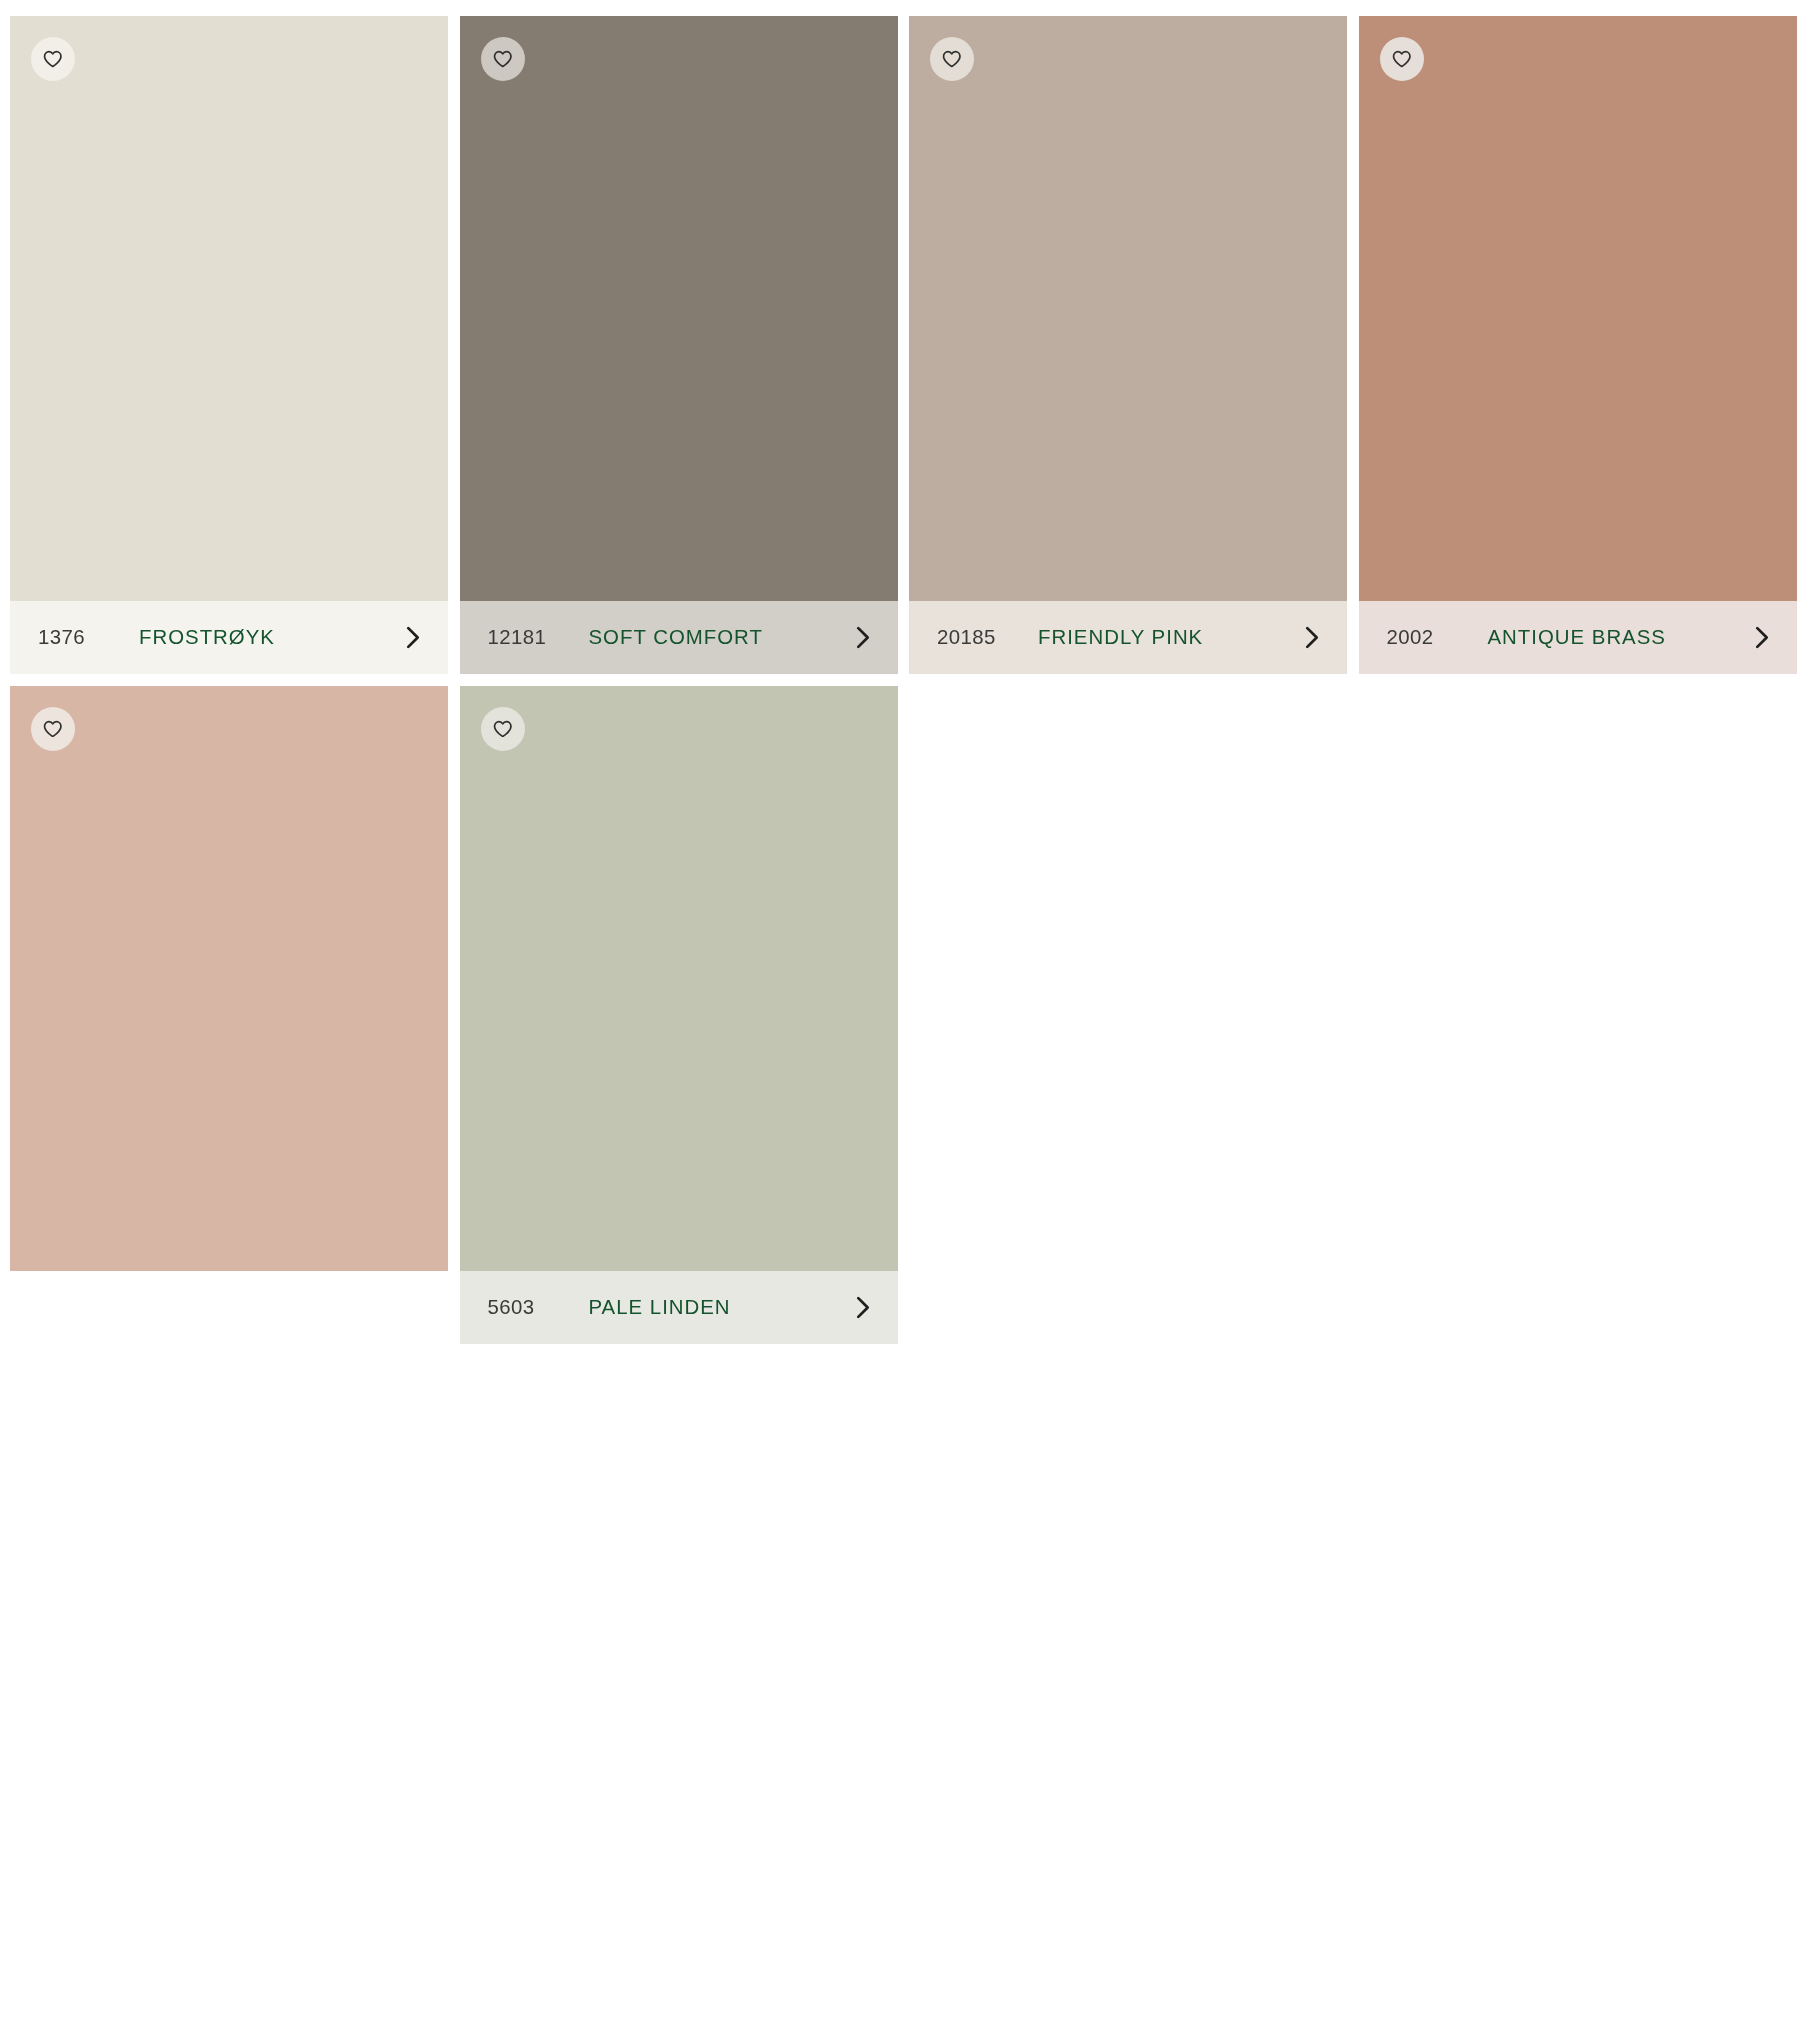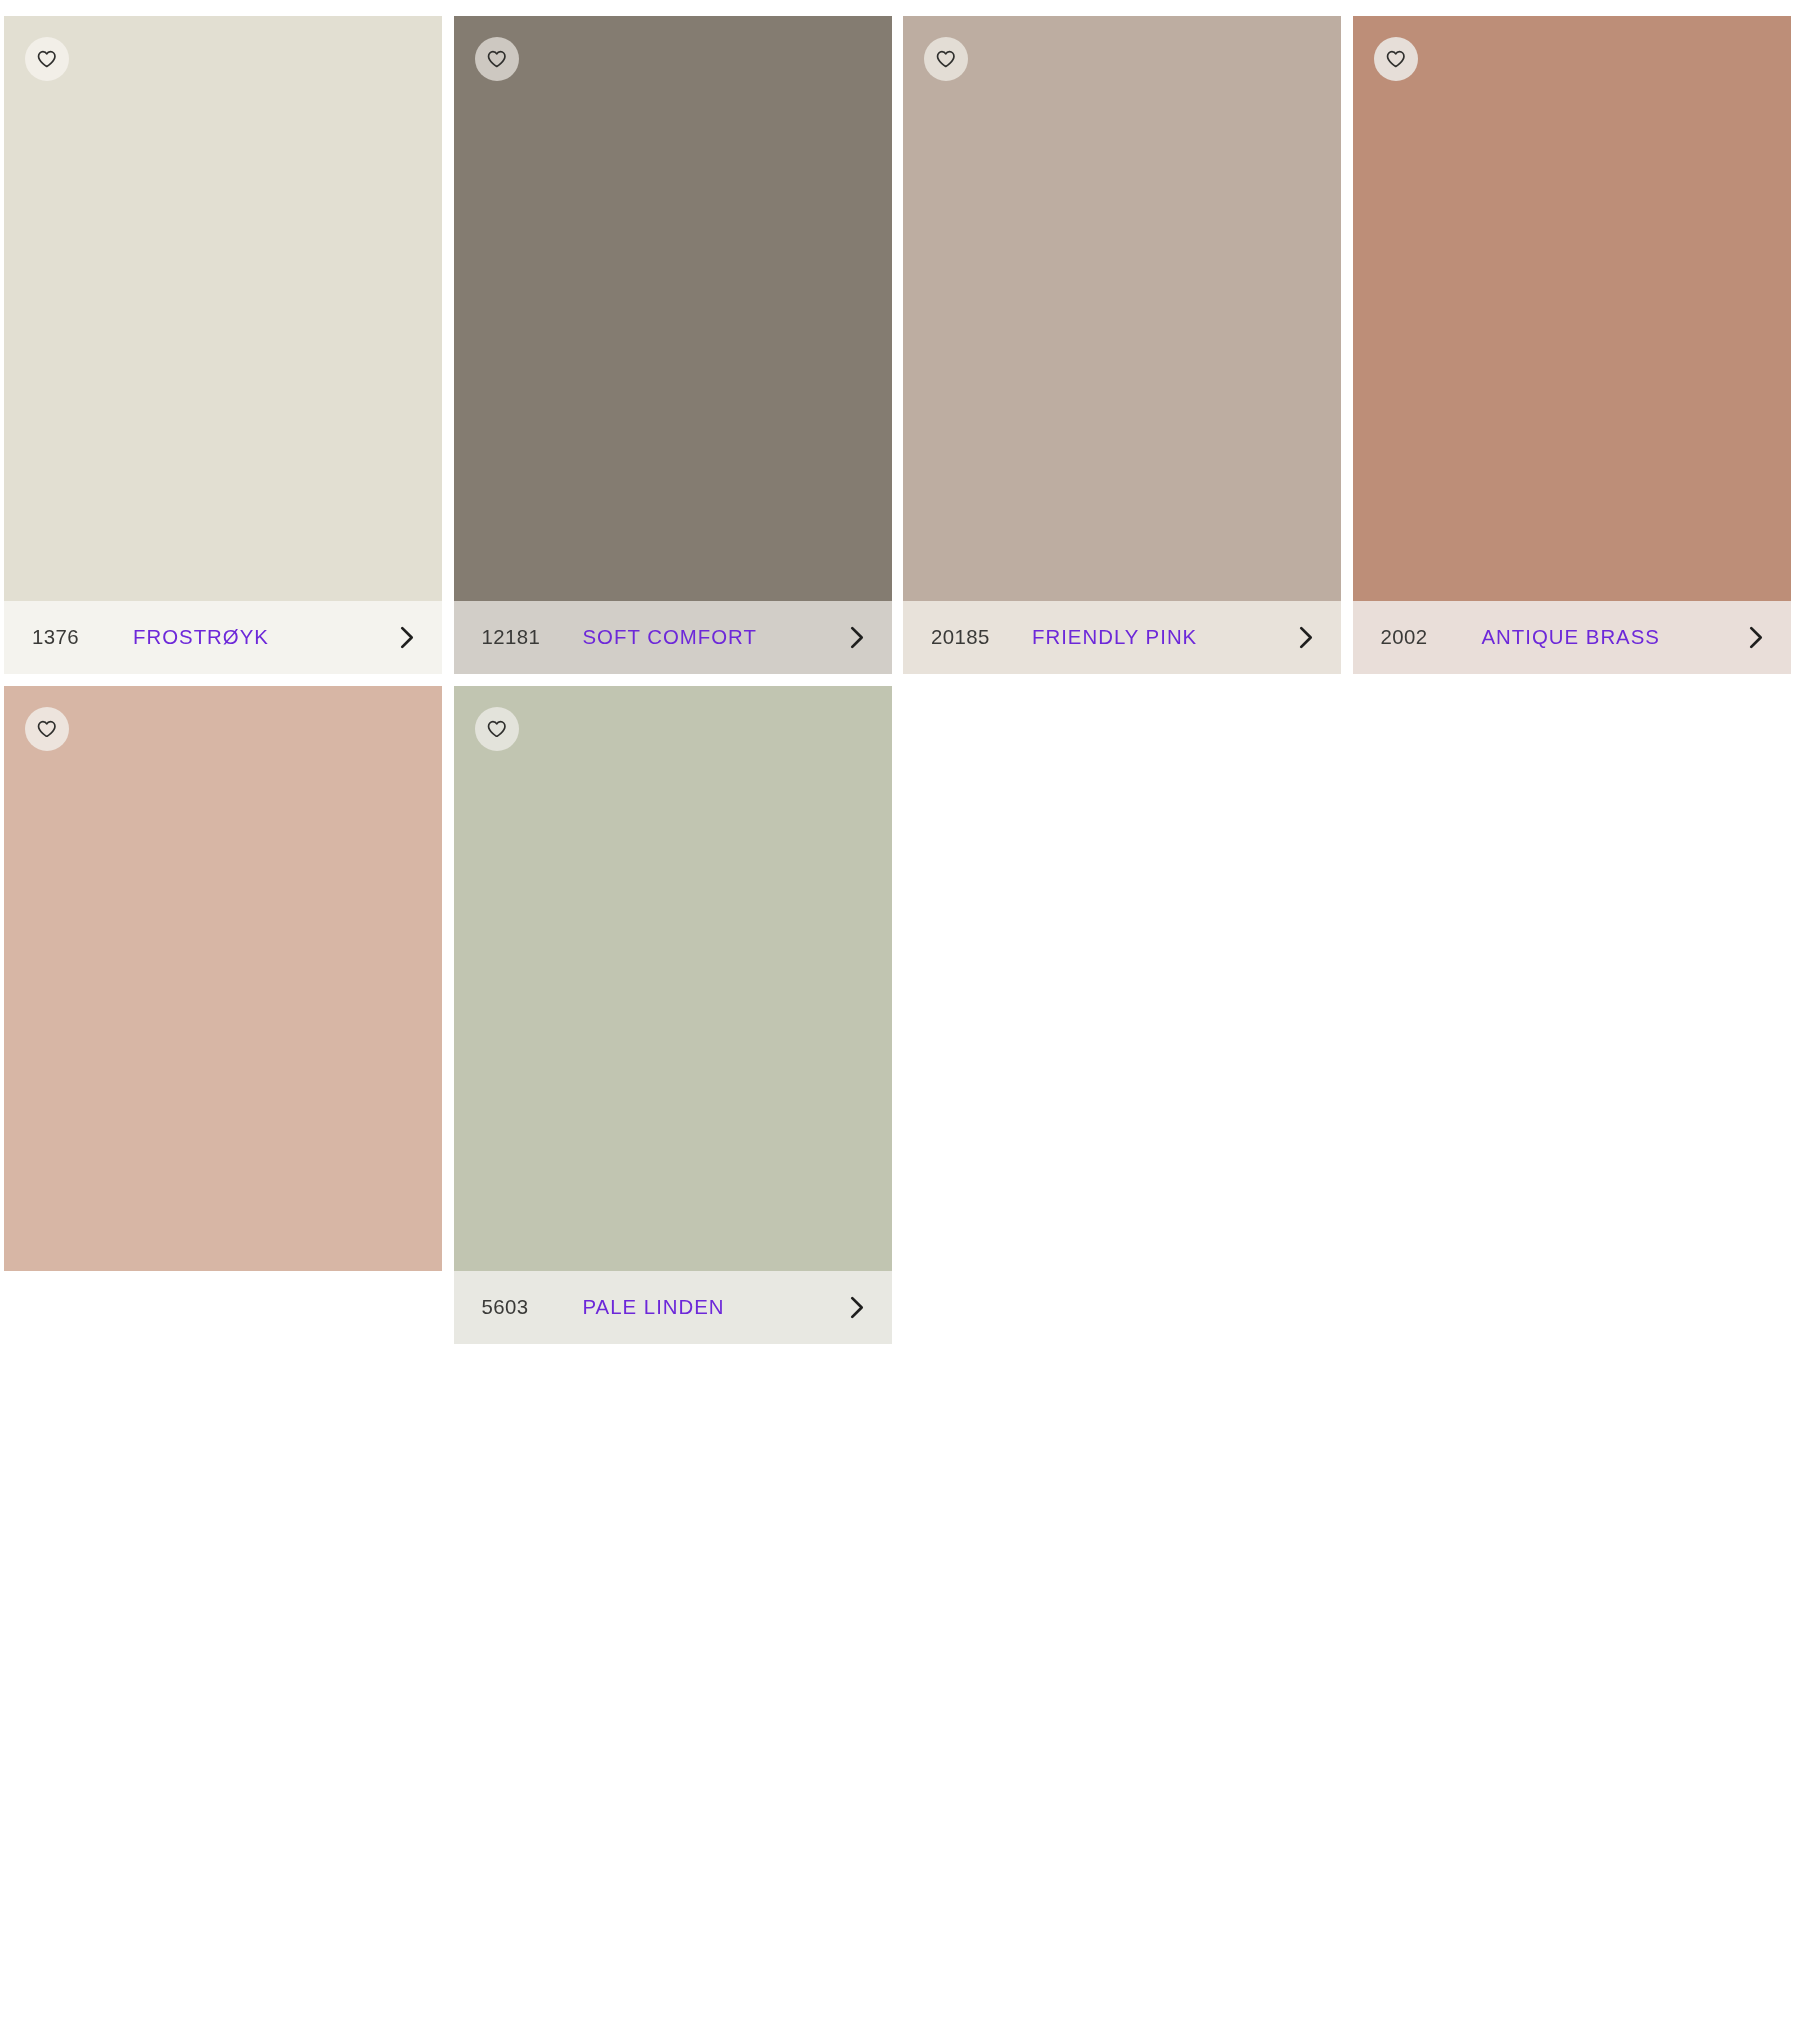--- a/index.html
+++ b/index.html
@@ -8,21 +8,21 @@
     width: 1816px;
     height: 2021px;
     background: #ffffff;
     font-family: "Liberation Sans", sans-serif;
     overflow: hidden;
   }
 
   #grid {
     display: flex;
     flex-wrap: wrap;
-    padding: 16px 16px 0 4px;
+    padding: 16px 16px 0 10px;
     gap: 11.5px;
     align-content: flex-start;
   }
 
   .swatch-card {
     width: 438px;
     display: flex;
     flex-direction: column;
     cursor: pointer;
     position: relative;
@@ -60,21 +60,21 @@
   .code {
     font-size: 20.4px;
     color: #3a3a38;
     letter-spacing: 0.4px;
     min-width: 76px;
     white-space: nowrap;
   }
 
   .name {
     font-size: 20.4px;
-    color: #6d28d9;
+    color: #14532d;
     letter-spacing: 1px;
     margin-left: 25px;
     white-space: nowrap;
     flex: 1;
   }
 
   .chevron {
     width: 23px;
     height: 23px;
     flex-shrink: 0;

